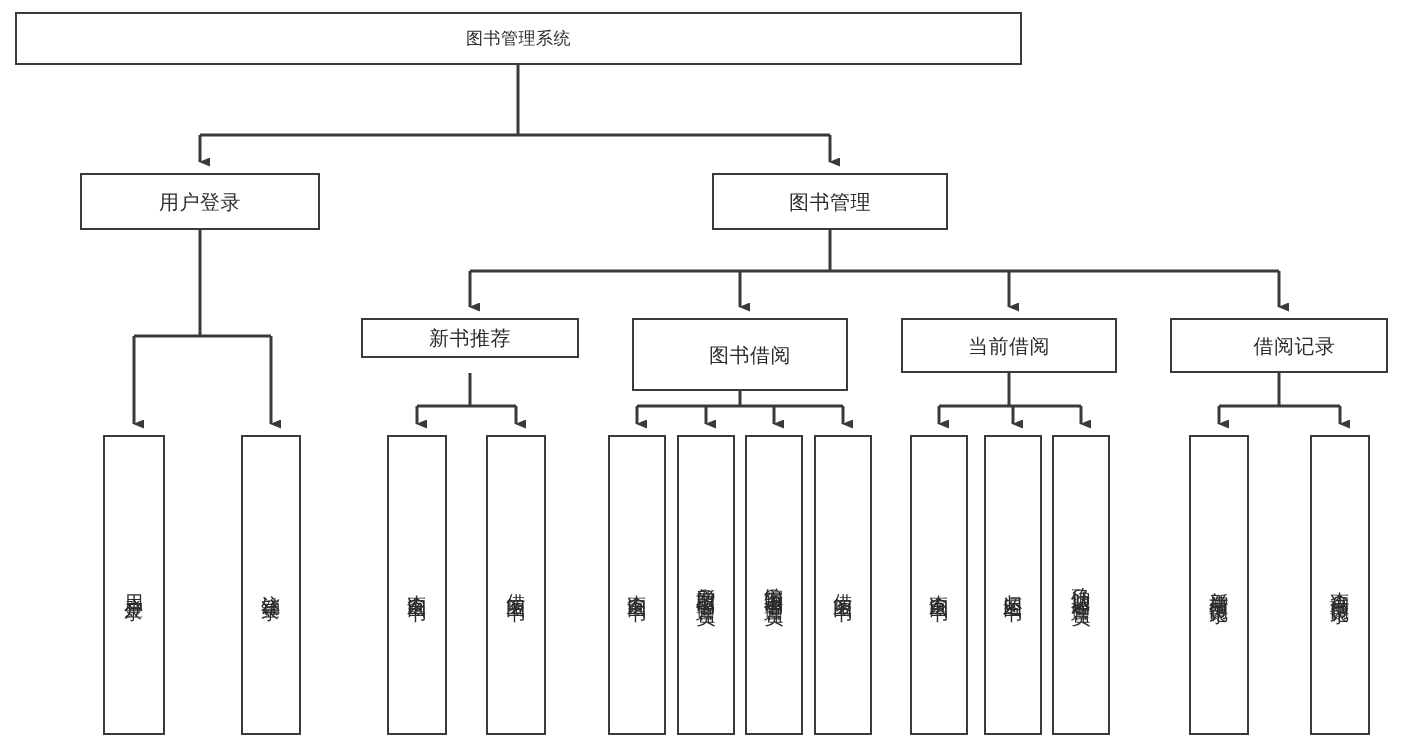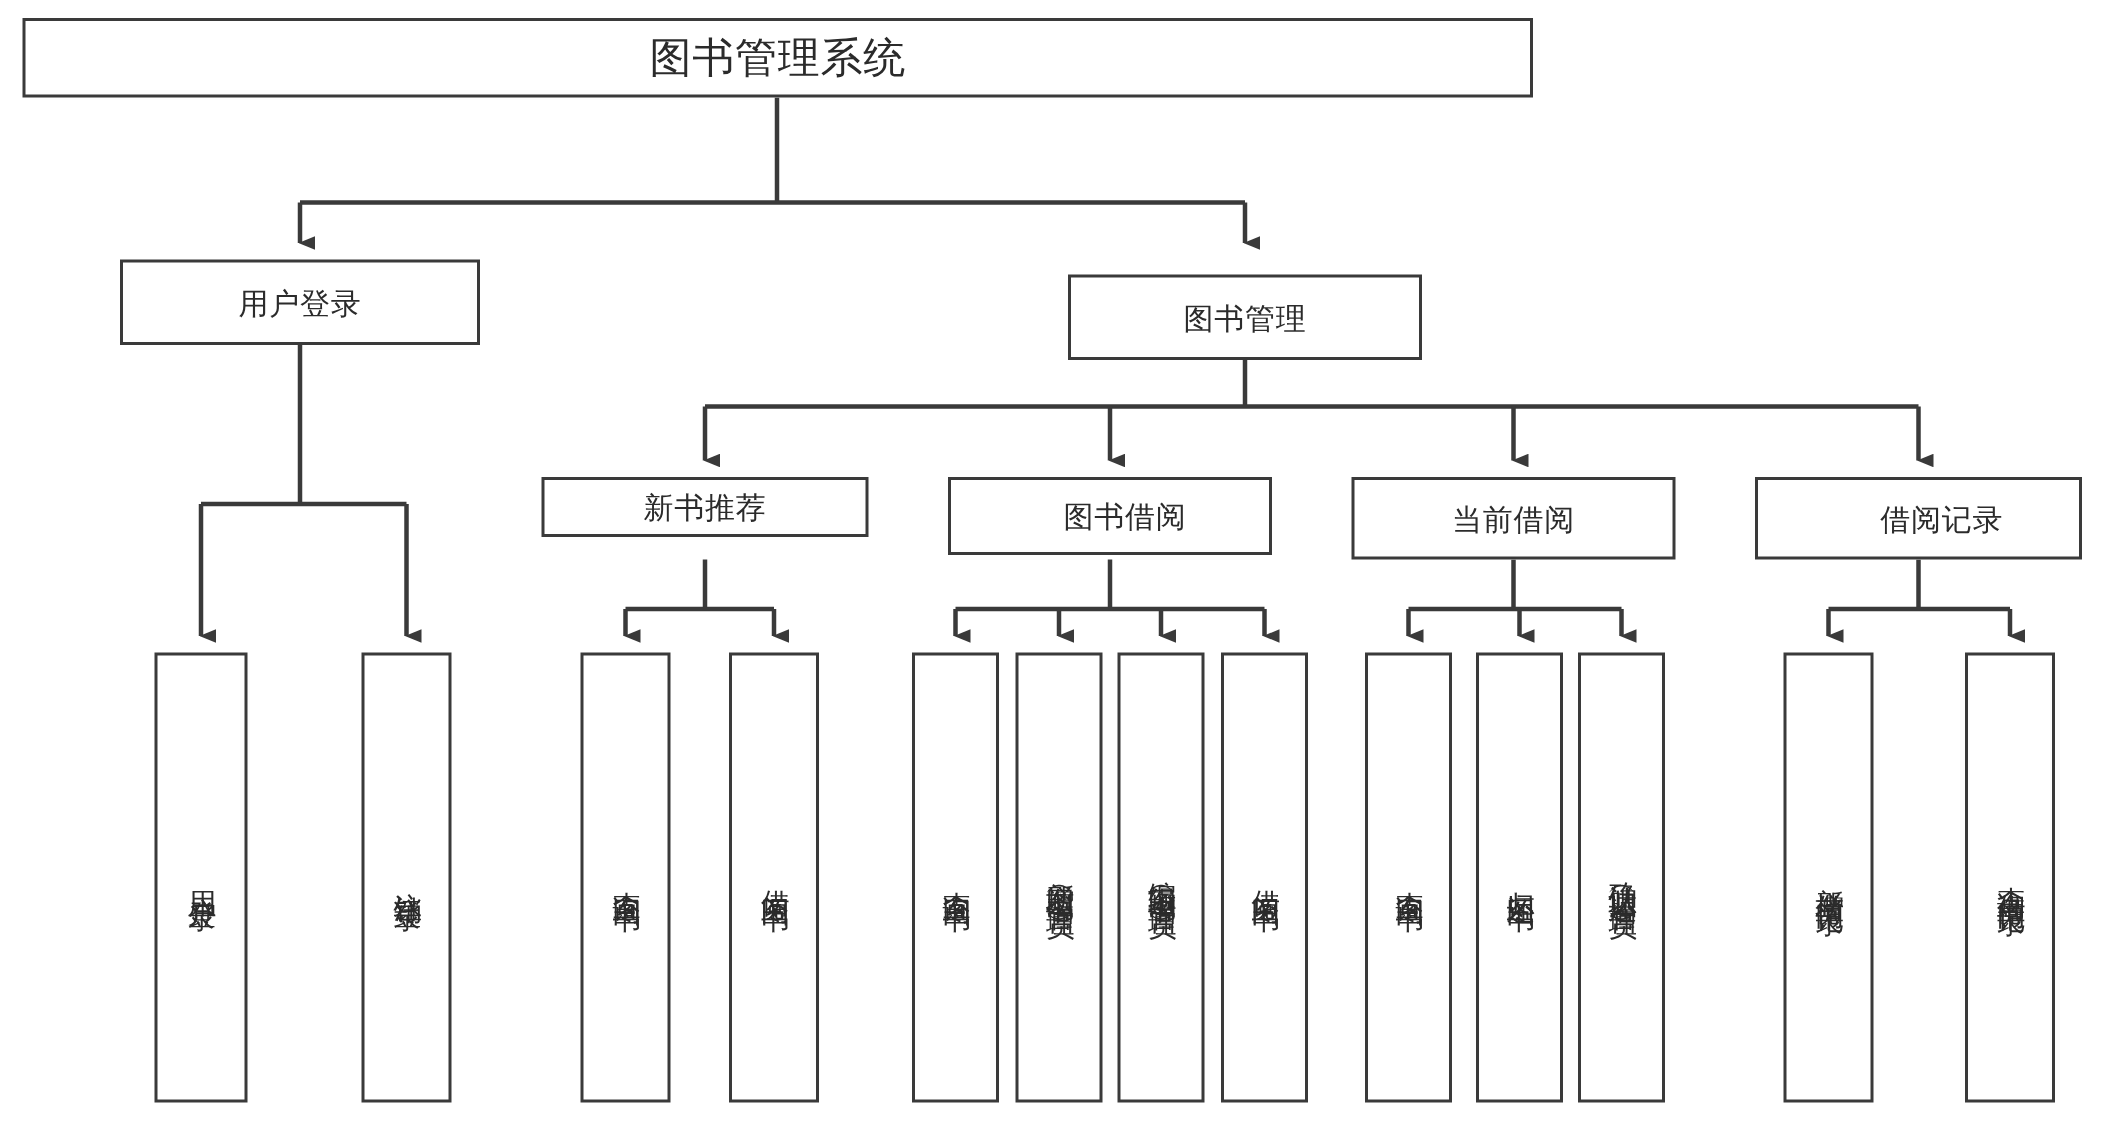--- a/index.html
+++ b/index.html
@@ -37,21 +37,21 @@
     color: #2b2b2b;
     z-index: 2;
   }
   .node.horiz {
     font-size: 20px;
     line-height: 1.2;
     letter-spacing: 0.5px;
     white-space: nowrap;
   }
   .node.root {
-    font-size: 28px;
+    font-size: 17px;
   }
   
   .node.vert {
     align-items: center;
     justify-content: center;
   }
   .node.vert .vlabel {
     writing-mode: vertical-rl;
     text-orientation: upright;
     font-size: 19px;
@@ -120,27 +120,27 @@
       </g>
   </svg>
 
   <div id="nodes-layer">
       <div class="node horiz root" style="left: 15px; top: 12px; width: 1007px; height: 53px;">
         <span>图书管理系统</span>
       </div>
       <div class="node horiz l2" style="left: 80px; top: 173px; width: 240px; height: 57px;">
         <span>用户登录</span>
       </div>
-      <div class="node horiz l2" style="left: 712px; top: 173px; width: 236px; height: 57px; margin-top: 10px;">
+      <div class="node horiz l2" style="left: 712px; top: 173px; width: 236px; height: 57px;">
         <span>图书管理</span>
       </div>
       <div class="node horiz l3" style="left: 361px; top: 318px; width: 218px; height: 40px;">
         <span>新书推荐</span>
       </div>
-      <div class="node horiz l3" style="left: 632px; top: 318px; width: 216px; height: 52px; padding-left: 20px;">
+      <div class="node horiz l3" style="left: 632px; top: 318px; width: 216px; height: 73px; padding-left: 20px;">
         <span>图书借阅</span>
       </div>
       <div class="node horiz l3" style="left: 901px; top: 318px; width: 216px; height: 55px;">
         <span>当前借阅</span>
       </div>
       <div class="node horiz l3" style="left: 1170px; top: 318px; width: 218px; height: 55px; padding-left: 31px;">
         <span>借阅记录</span>
       </div>
       <div class="node vert" style="left: 103px; top: 435px; width: 62px; height: 300px;">
         <span class="vlabel">用户登录</span>

